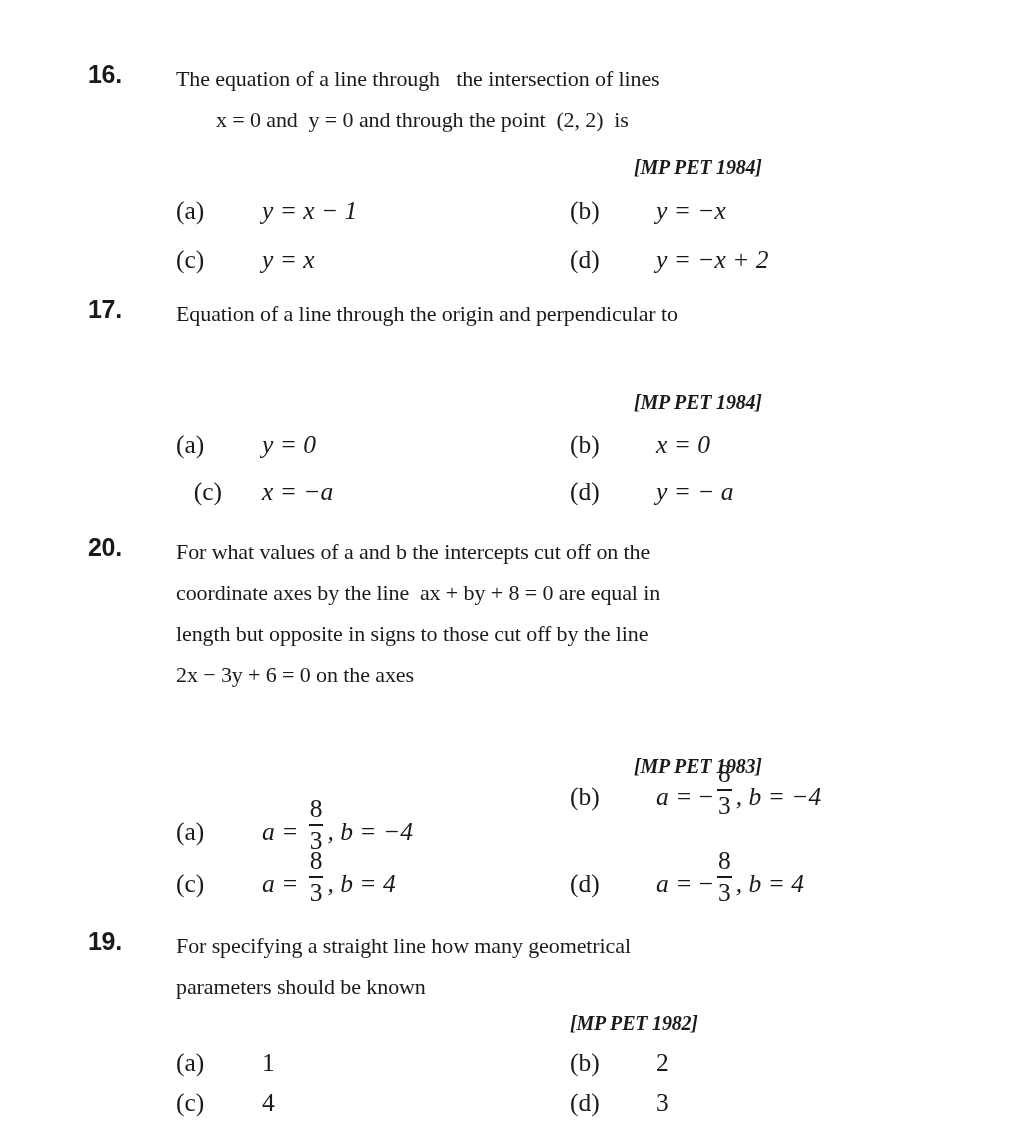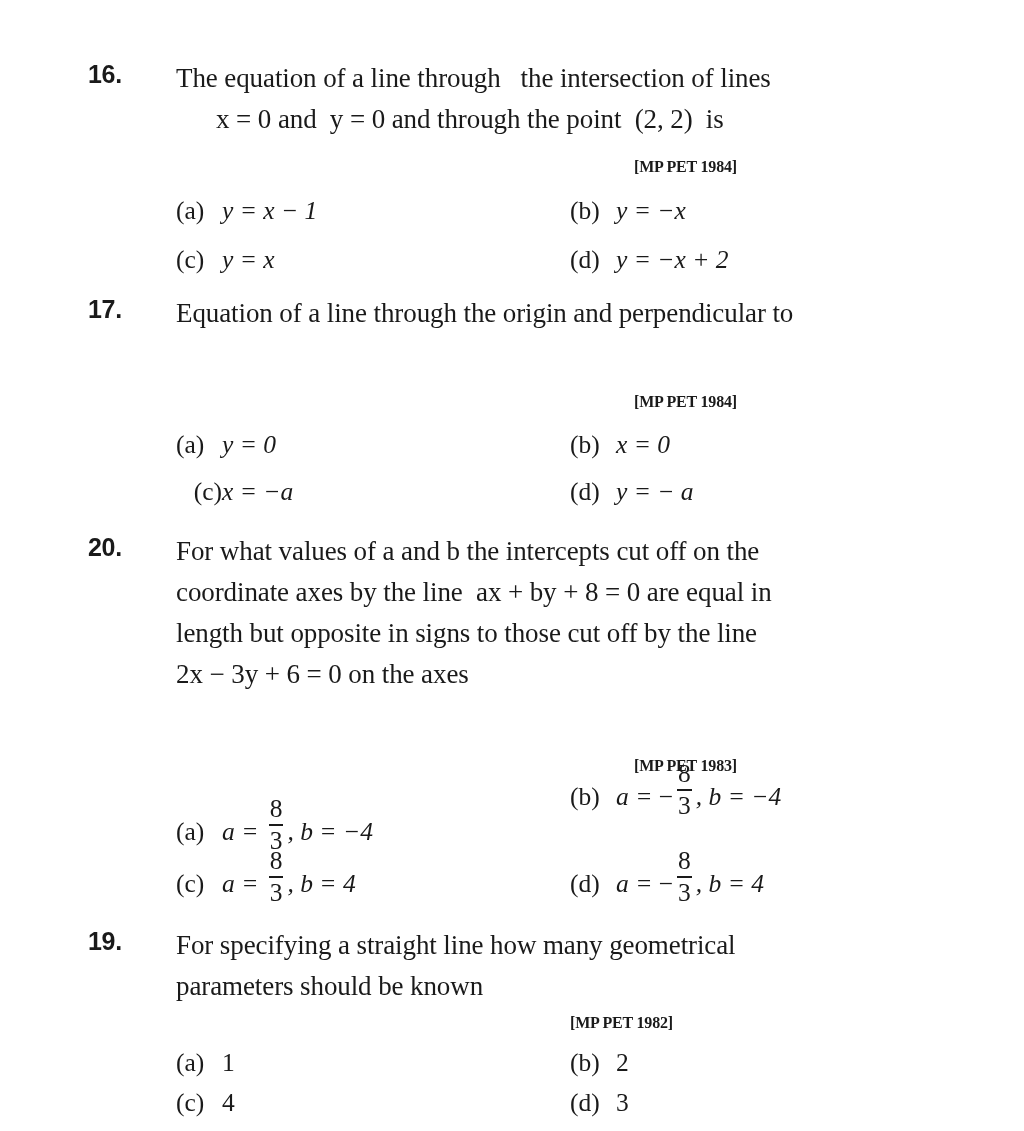--- a/index.html
+++ b/index.html
@@ -43,52 +43,54 @@
     letter-spacing: -0.3px;
   }
 
   .qbody {
     position: absolute;
     left: 176px;
     width: 800px;
   }
 
   .qline {
-    font-size: 27px;
+    font-size: 22px;
     line-height: 41px;
     white-space: pre;
     letter-spacing: -0.1px;
   }
 
   
   .examtag {
     position: absolute;
     font-family: "Liberation Serif", "DejaVu Serif", serif;
     font-weight: bold;
-    font-size: 16px;
+    font-size: 20px;
     line-height: 34px;
     letter-spacing: -0.2px;
     white-space: pre;
+    font-style: italic;
   }
 
   
   .opt {
     position: absolute;
     white-space: nowrap;
     font-size: 25.5px;
     line-height: 34px;
   }
   .opt .tag {
     display: inline-block;
     min-width: 46px;
     font-size: 25.5px;
   }
   .opt .val {
     display: inline-block;
     vertical-align: baseline;
+    margin-left: 40px;
   }
 
   
   .mi {
     font-style: italic;
     font-family: "Liberation Serif", "DejaVu Serif", serif;
   }
 
   
   .frac {

